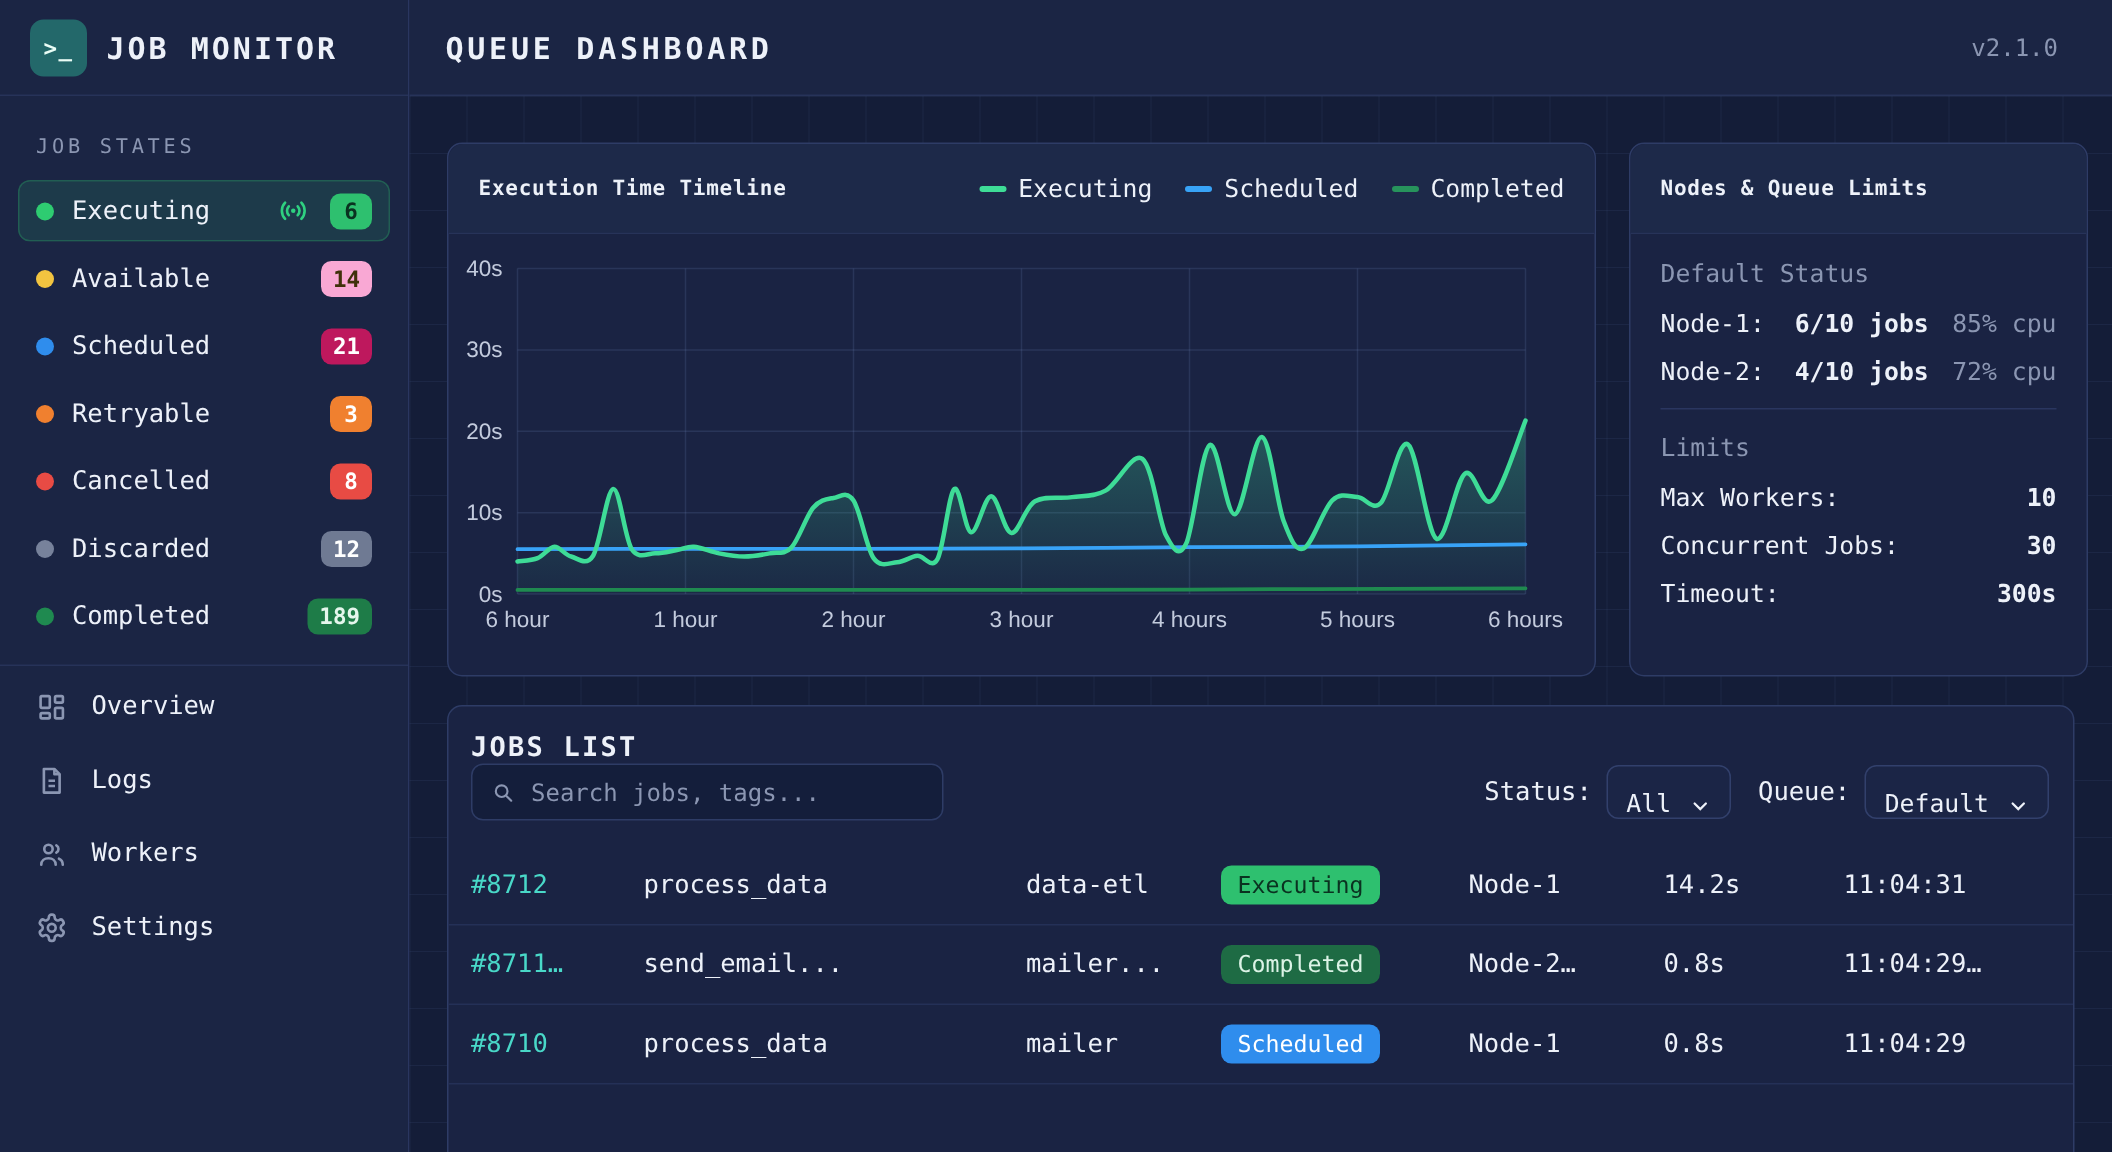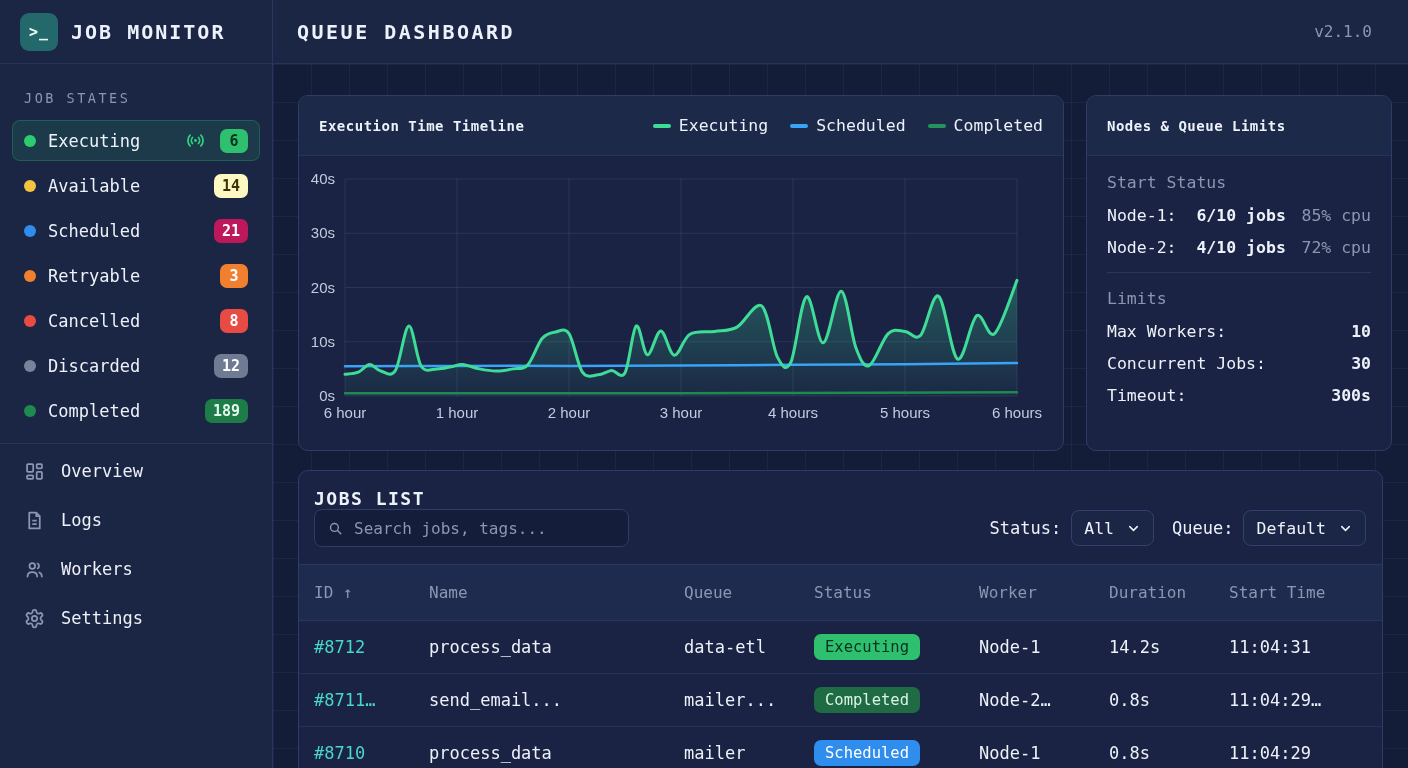--- a/index.html
+++ b/index.html
@@ -71,21 +71,21 @@
   .card-jobs { left:25px; top:406px; width:1085px; height:400px; overflow:hidden; }
   .jobs-top { padding:17px 16px 0 15px; }
   .jobs-title { font-size:18px; font-weight:bold; letter-spacing:1.5px; }
   .jobs-controls { display:flex; align-items:center; justify-content:space-between; margin-bottom:17px; }
   .search-box { display:flex; align-items:center; gap:10px; width:315px; height:38px; background:#141e3b; border:1px solid #2e3c66; border-radius:8px; padding:0 12px; }
   .search-box svg { width:17px; height:17px; stroke:#8b96b2; flex:none; }
   .search-box input { flex:1; background:transparent; border:none; outline:none; color:#edf1f9; font-family:inherit; font-size:16px; }
   .search-box input::placeholder { color:#8b96b2; }
   .filters { display:flex; align-items:center; gap:18px; }
   .filter-group { display:flex; align-items:center; gap:10px; font-size:17px; }
-  .select { display:flex; align-items:center; gap:12px; height:36px; padding:0 12px; border:1px solid #32406c; border-radius:8px; background:#1b2546; font-size:16.5px; cursor:pointer; }
+  .select { display:flex; align-items:flex-end; gap:12px; height:36px; padding:0 12px; border:1px solid #32406c; border-radius:8px; background:#1b2546; font-size:16.5px; cursor:pointer; }
   .select .chev { stroke:#8b96b2; width:15px; height:15px; }
 
   .jtable { width:100%; font-size:17px; }
   .jrow { display:grid; grid-template-columns:115px 255px 130px 165px 130px 120px 1fr; align-items:center; padding-left:15px; }
   .jrow.thead { height:57px; background:#1f2b4e; color:#8b96b2; font-size:16px; border-top:1px solid #2a3660; border-bottom:1px solid #2a3660; }
   .jrow.tbody { height:53px; border-bottom:1px solid #243057; cursor:pointer; }
   .cell-id { color:#49d8c8; }
   .status-badge { display:inline-block; padding:4px 11px; border-radius:7px; font-size:15.5px; justify-self:start; }
   .ax-text { font-family:"Liberation Sans",sans-serif; }
 </style>
@@ -114,21 +114,21 @@
           <path d="M5.8 5.8a9 9 0 0 0 0 12.4"></path>
             <path d="M18.2 5.8a9 9 0 0 1 0 12.4"></path>
         </svg>
         <span class="badge" style="background-color: rgb(46, 192, 111); color: rgb(10, 50, 32);">6</span>
       </div>
 
       <div class="state-item">
         <span class="dot" style="background-color: rgb(242, 196, 64);"></span>
         <span class="state-label">Available</span>
         <span class="spacer"></span>
-        <span class="badge" style="background-color: #fef9c3; color: rgb(64, 48, 10);">14</span>
+        <span class="badge" style="background-color: #f9a8d4; color: rgb(64, 48, 10);">14</span>
       </div>
 
       <div class="state-item">
         <span class="dot" style="background-color: rgb(47, 141, 237);"></span>
         <span class="state-label">Scheduled</span>
         <span class="spacer"></span>
         <span class="badge" style="background-color: #be185d; color: rgb(255, 255, 255);">21</span>
       </div>
 
       <div class="state-item">
@@ -264,21 +264,21 @@
             <path d="M46,210.1625C64.7,210.1 120.7,209.9 158.0,209.9C195.3,209.8 232.7,209.9 270.0,209.9C307.3,209.8 344.7,209.8 382.0,209.6C419.3,209.4 456.7,209.0 494.0,208.8C531.3,208.6 568.7,208.6 606.0,208.3C643.3,207.9 699.3,207.1 718.0,206.9" fill="none" stroke="#38a3f7" stroke-width="2.5" stroke-linecap="round"></path>
             <path d="M46,218.3C48.2,217.9 55.3,217.8 59.4,216.1C63.5,214.5 66.9,208.7 70.6,208.5C74.4,208.4 77.5,214.1 81.8,215.0C86.1,216.0 91.7,222.0 96.4,214.5C101.1,207.0 105.5,170.7 109.8,170.0C114.1,169.3 117.5,203.0 122.2,210.2C126.8,217.3 132.8,212.8 137.8,212.9C142.9,213.0 148.1,211.4 152.4,210.7C156.7,210.0 158.9,208.2 163.6,208.5C168.3,208.9 174.8,211.8 180.4,212.9C186.0,214.0 191.6,215.0 197.2,215.0C202.8,215.0 208.8,213.9 214.0,212.9C219.2,211.9 223.7,214.1 228.6,209.1C233.4,204.0 238.5,188.0 243.1,182.5C247.8,177.0 252.1,176.8 256.6,176.0C261.0,175.2 265.5,170.9 270.0,177.6C274.5,184.3 278.6,209.3 283.4,216.1C288.3,223.0 294.3,219.1 299.1,218.8C304.0,218.6 308.1,214.9 312.6,214.5C317.0,214.1 321.9,224.1 326.0,216.7C330.1,209.3 333.5,173.0 337.2,170.0C340.9,167.0 344.3,198.0 348.4,198.8C352.5,199.6 357.4,174.8 361.8,174.9C366.3,175.0 370.4,198.8 375.3,199.3C380.1,199.9 384.2,182.1 391.0,178.2C397.7,174.2 407.8,176.6 415.6,175.4C423.4,174.3 430.2,175.4 438.0,171.1C445.8,166.9 455.9,145.0 462.6,149.9C469.4,154.9 473.5,191.5 478.3,200.9C483.2,210.3 486.9,216.4 491.8,206.4C496.6,196.3 502.0,144.0 507.4,140.7C512.9,137.5 518.5,187.7 524.2,186.8C530.0,185.9 536.7,134.6 542.2,135.3C547.6,136.0 552.1,178.8 556.7,191.2C561.4,203.6 564.7,211.9 570.2,209.6C575.6,207.4 583.2,183.3 589.2,177.6C595.2,171.9 600.6,175.2 606.0,175.4C611.4,175.7 616.1,185.1 621.7,179.2C627.3,173.4 633.4,136.2 639.6,140.2C645.8,144.2 652.3,199.9 658.6,203.1C665.0,206.4 671.5,164.0 677.7,159.7C683.8,155.5 688.9,183.5 695.6,177.6C702.3,171.7 714.3,133.3 718.0,124.4" fill="none" stroke="#3edc97" stroke-width="3" stroke-linecap="round"></path>
           </svg>
       </section>
 
       <section class="card card-nodes">
         <div class="card-head">
           <div class="card-title">Nodes &amp; Queue Limits</div>
         </div>
         <div class="nodes-body">
-          <div class="sub-label">Start Status</div>
+          <div class="sub-label">Default Status</div>
           <div class="node-row">
             <span class="node-left"><span>Node-1:</span>&nbsp;&nbsp;<b>6/10 jobs</b></span>
             <span class="node-cpu">85% cpu</span>
           </div>
           <div class="node-row">
             <span class="node-left"><span>Node-2:</span>&nbsp;&nbsp;<b>4/10 jobs</b></span>
             <span class="node-cpu">72% cpu</span>
           </div>
           <div class="nodes-divider"></div>
           <div class="sub-label">Limits</div>
@@ -325,29 +325,20 @@
                   <svg class="chev" viewBox="0 0 20 20" fill="none" stroke-width="2" stroke-linecap="round">
                       <path d="M5 7.5l5 5 5-5" stroke="currentColor"></path>
                     </svg>
                 </div>
               </div>
             </div>
           </div>
         </div>
 
         <div class="jtable">
-          <div class="jrow thead">
-            <div class="th">ID ↑</div>
-            <div class="th">Name</div>
-            <div class="th">Queue</div>
-            <div class="th">Status</div>
-            <div class="th">Worker</div>
-            <div class="th">Duration</div>
-            <div class="th">Start Time</div>
-          </div>
 
           <div class="jrow tbody">
             <div class="cell-id">#8712</div>
             <div>process_data</div>
             <div>data-etl</div>
             <div><span class="status-badge" style="background-color: rgb(46, 192, 111); color: rgb(10, 50, 32);">Executing</span></div>
             <div>Node-1</div>
             <div>14.2s</div>
             <div>11:04:31</div>
           </div>

